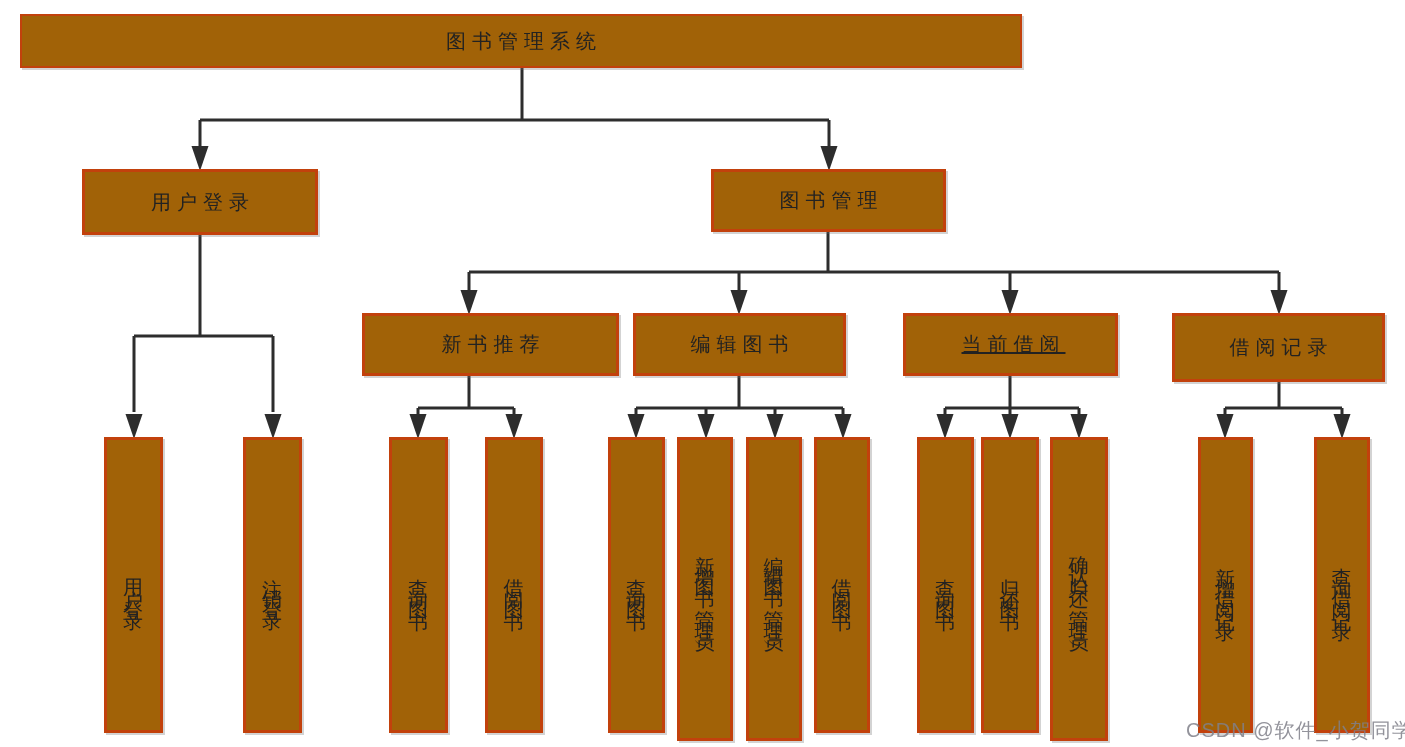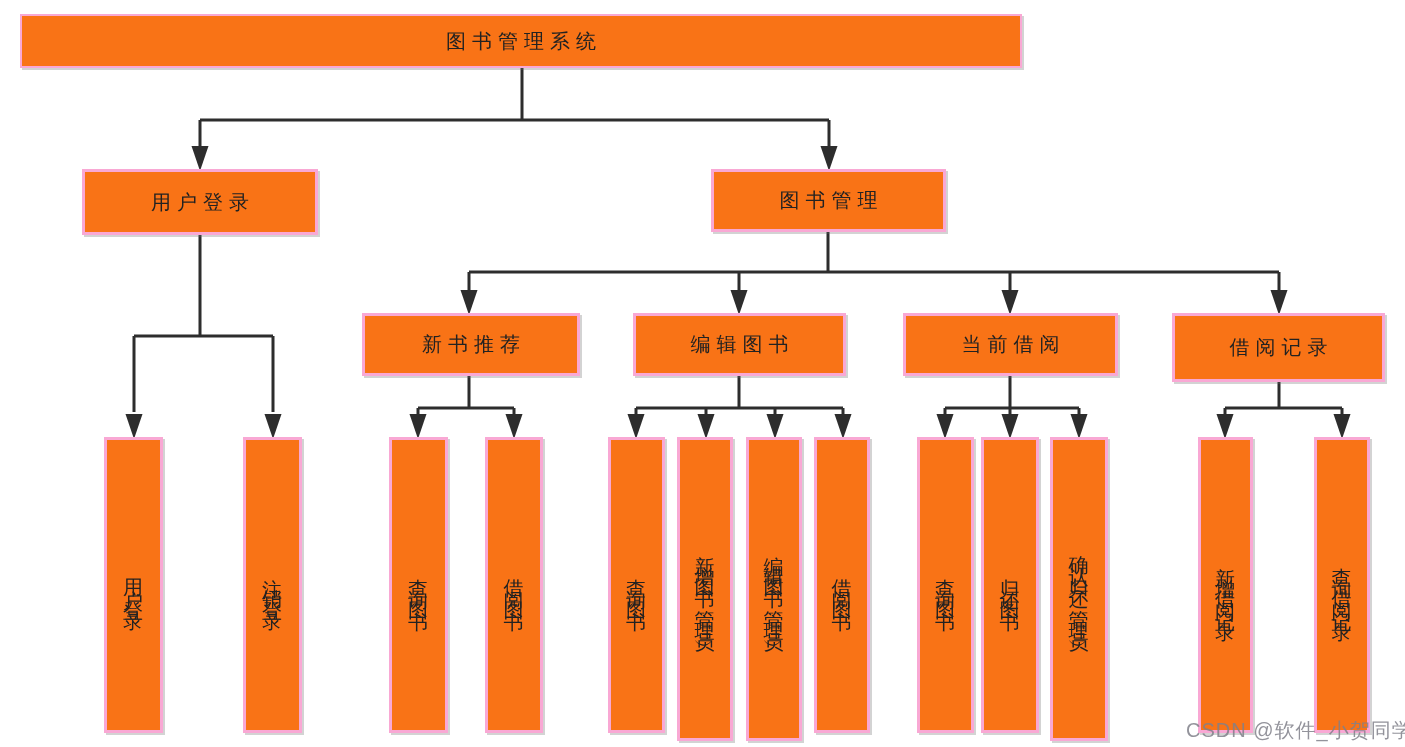--- a/index.html
+++ b/index.html
@@ -12,22 +12,22 @@
     overflow: hidden;
   }
   svg.wires {
     position: absolute;
     left: 0; top: 0;
     width: 1405px; height: 747px;
     z-index: 1;
   }
   .node {
     position: absolute;
-    background: #f97316;
-    border: 3px solid #f9a8d4;
+    background: #a16207;
+    border: 3px solid #c2410c;
     box-sizing: border-box;
     display: flex;
     align-items: center;
     justify-content: center;
     z-index: 2;
     color: #222222;
     box-shadow: 2px 2px 0 rgba(110,110,110,0.30);
   }
   .hlabel {
     font-size: 20px;
@@ -44,23 +44,23 @@
     line-height: 1;
     white-space: nowrap;
     color: #222222;
   }
   
   #root { left: 20px;  top: 14px;  width: 1002px; height: 54px; border-width: 2px; }
   
   #n2a  { left: 82px;  top: 169px; width: 236px; height: 66px; }
   #n2b  { left: 711px; top: 169px; width: 235px; height: 63px; }
   
-  #n3a  { left: 362px;  top: 313px; width: 218px; height: 63px; }
+  #n3a  { left: 362px;  top: 313px; width: 257px; height: 63px; }
   #n3b  { left: 633px;  top: 313px; width: 213px; height: 63px; }
-  #n3c  { left: 903px;  top: 313px; width: 215px; height: 63px; }
+  #n3c  { left: 903px;  top: 313px; width: 215px; height: 63px; text-decoration: underline; }
   #n3d  { left: 1172px; top: 313px; width: 213px; height: 69px; }
   
   .leaf { top: 437px; height: 296px; }
   .leaf.tall { height: 304px; }
   #l1  { left: 104px;  width: 59px; }
   #l2  { left: 243px;  width: 59px; }
   #l3  { left: 389px;  width: 59px; }
   #l4  { left: 485px;  width: 58px; }
   #l5  { left: 608px;  width: 57px; }
   #l6  { left: 677px;  width: 56px; }

